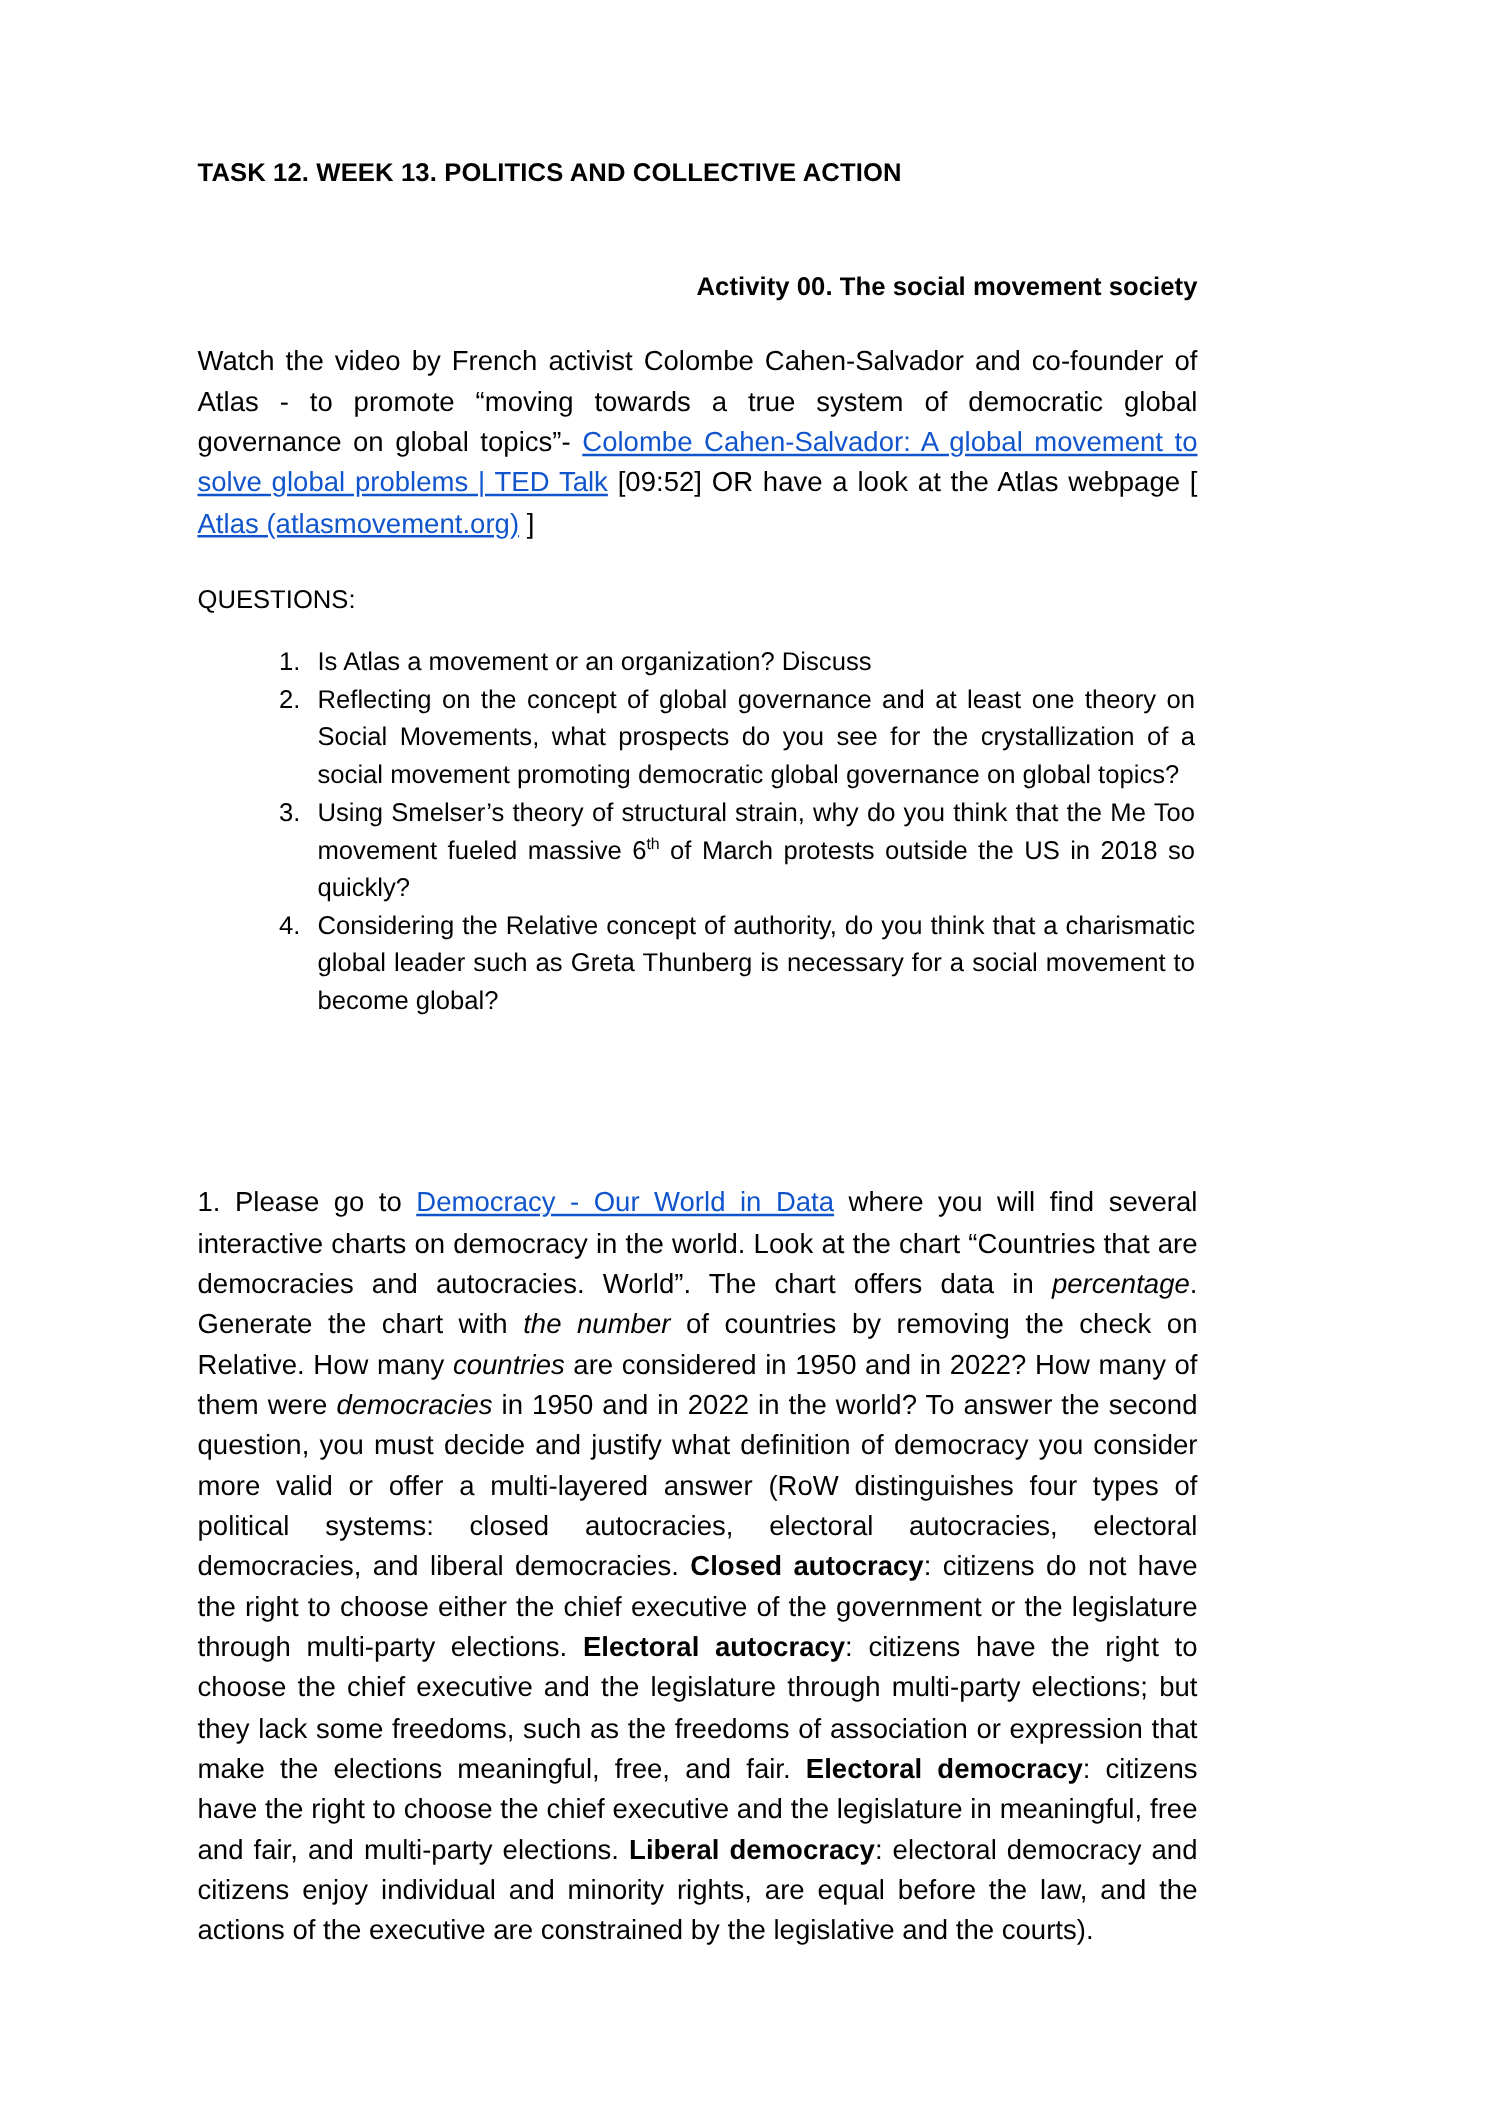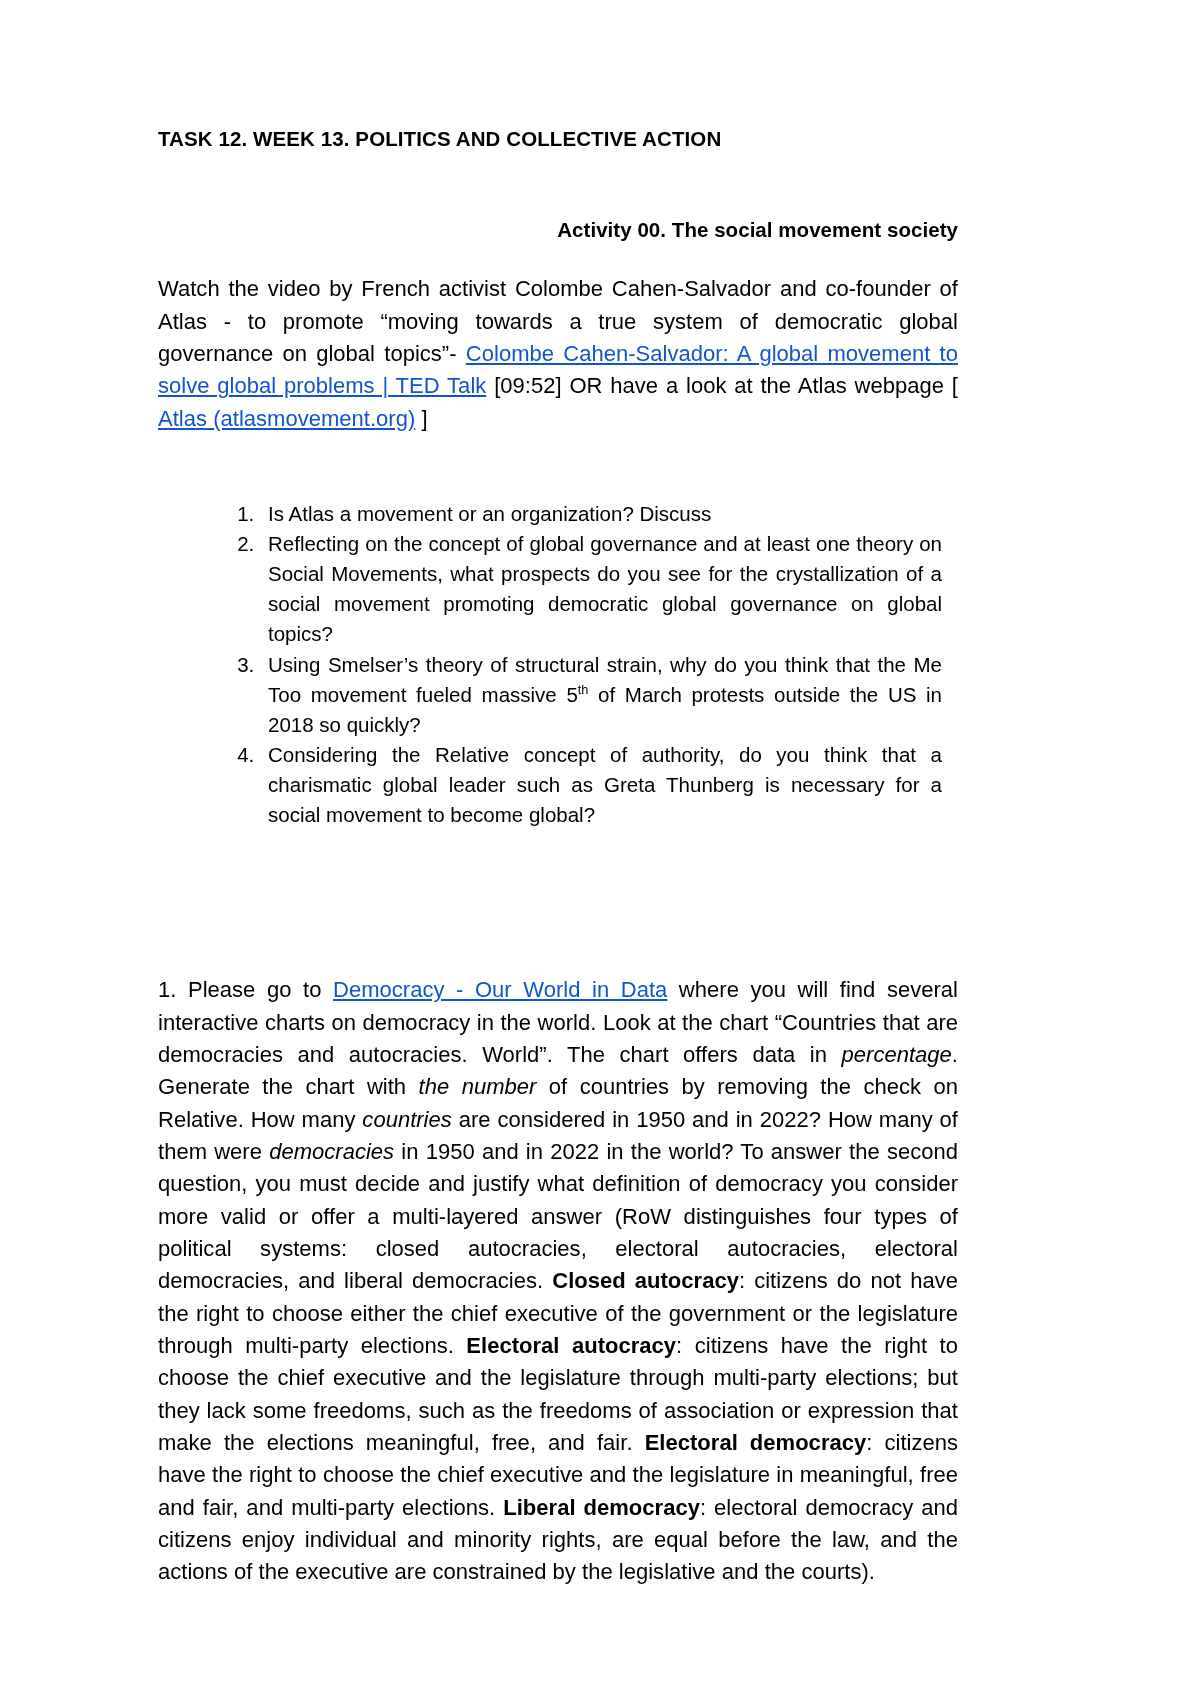--- a/index.html
+++ b/index.html
@@ -56,21 +56,21 @@
     font-size: 20.5px;
     line-height: 1.47;
     margin: 0;
     text-align: left;
   }
   a.doclink {
     color: #1155CC;
     text-decoration: underline;
   }
   ol.questions {
-    margin: 16px;
+    margin: 2px;
     padding: 0 0 0 86px;
     list-style-position: outside;
   }
   ol.questions > li {
     font-size: 20.5px;
     line-height: 1.47;
     text-align: justify;
     text-justify: inter-word;
     margin: 0 0 0 0;
     padding-left: 8px;
@@ -97,27 +97,28 @@
     <div class="gap-lg"></div>
 
     <h2 class="activity-heading">Activity 00. The social movement society</h2>
 
     <div class="gap-md"></div>
 
     <p class="body-text"><span>Watch the video by French activist Colombe Cahen-Salvador and co-founder of Atlas - to promote “moving towards a true system of democratic global governance on global topics”-  </span><a class="doclink" href="#">Colombe Cahen-Salvador: A global movement to solve global problems | TED Talk</a><span> [09:52] OR have a look at the Atlas webpage [</span><a class="doclink" href="#"> Atlas (atlasmovement.org)</a><span> ]</span></p>
 
     <div class="gap-md"></div>
 
+    <p class="questions-label">QUESTIONS:</p>
 
     <div class="gap-sm"></div>
 
     <ol class="questions">
       <li>Is Atlas a movement or an organization? Discuss</li>
       <li>Reflecting on the concept of global governance and at least one theory on Social Movements, what prospects do you see for the crystallization of a social movement promoting democratic global governance on global topics?</li>
-      <li><span>Using Smelser’s theory of structural strain, why do you think that the Me Too movement fueled massive 5</span><sup>th</sup><span> of March protests outside the US in 2018 so quickly?</span></li>
+      <li><span>Using Smelser’s theory of structural strain, why do you think that the Me Too movement fueled massive 6</span><sup>th</sup><span> of March protests outside the US in 2018 so quickly?</span></li>
       <li>Considering the Relative concept of authority, do you think that a charismatic global leader such as Greta Thunberg is necessary for a social movement to become global?</li>
     </ol>
 
     <div class="gap-xl"></div>
 
 
     <div class="gap-md"></div>
 
     <p class="body-text"><span>1. Please go to </span><a class="doclink" href="#">Democracy - Our World in Data</a><span> where you will find several interactive charts on democracy in the world. Look at the chart “Countries that are democracies and autocracies. World”. The chart offers data in </span><span class="i">percentage</span><span>. Generate the chart with </span><span class="i">the number</span><span> of countries by removing the check on Relative. How many </span><span class="i">countries</span><span> are considered in 1950 and in 2022? How many of them were </span><span class="i">democracies</span><span> in 1950 and in 2022 in the world? To answer the second question, you must decide and justify what definition of democracy you consider more valid or offer a multi-layered answer (RoW distinguishes four types of political systems: closed autocracies, electoral autocracies, electoral democracies, and liberal democracies. </span><span class="b">Closed autocracy</span><span>: citizens do not have the right to choose either the chief executive of the government or the legislature through multi-party elections. </span><span class="b">Electoral autocracy</span><span>: citizens have the right to choose the chief executive and the legislature through multi-party elections; but they lack some freedoms, such as the freedoms of association or expression that make the elections meaningful, free, and fair. </span><span class="b">Electoral democracy</span><span>: citizens have the right to choose the chief executive and the legislature in meaningful, free and fair, and multi-party elections. </span><span class="b">Liberal democracy</span><span>: electoral democracy and citizens enjoy individual and minority rights, are equal before the law, and the actions of the executive are constrained by the legislative and the courts).</span></p>
 

